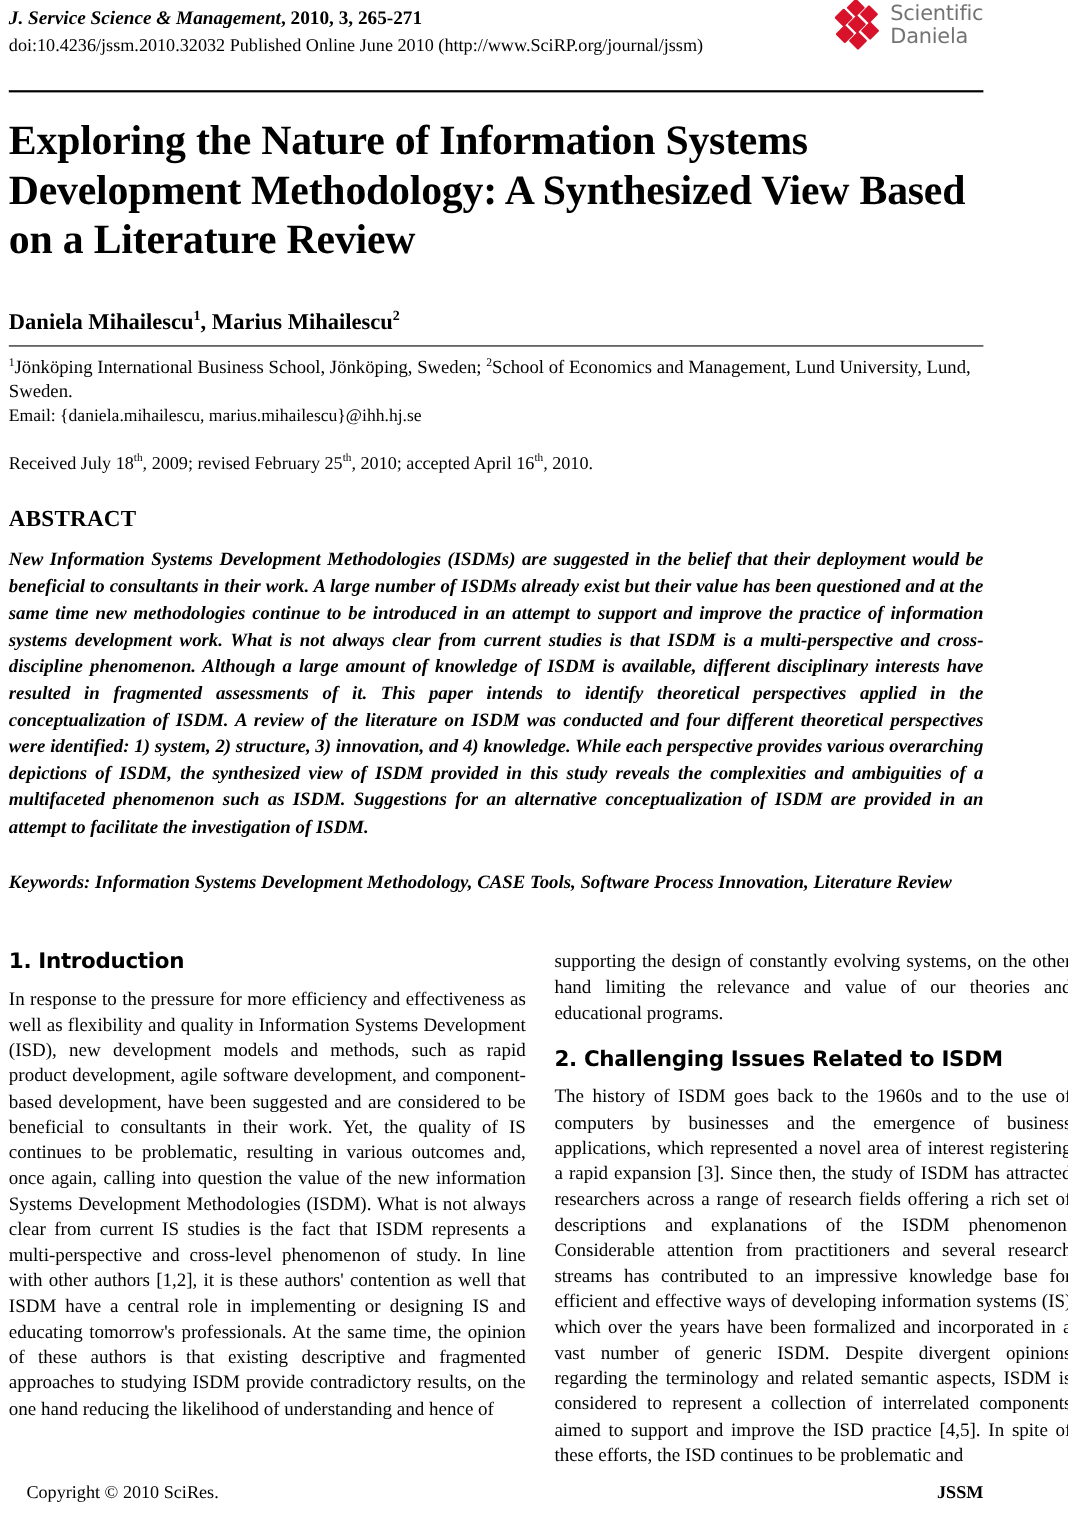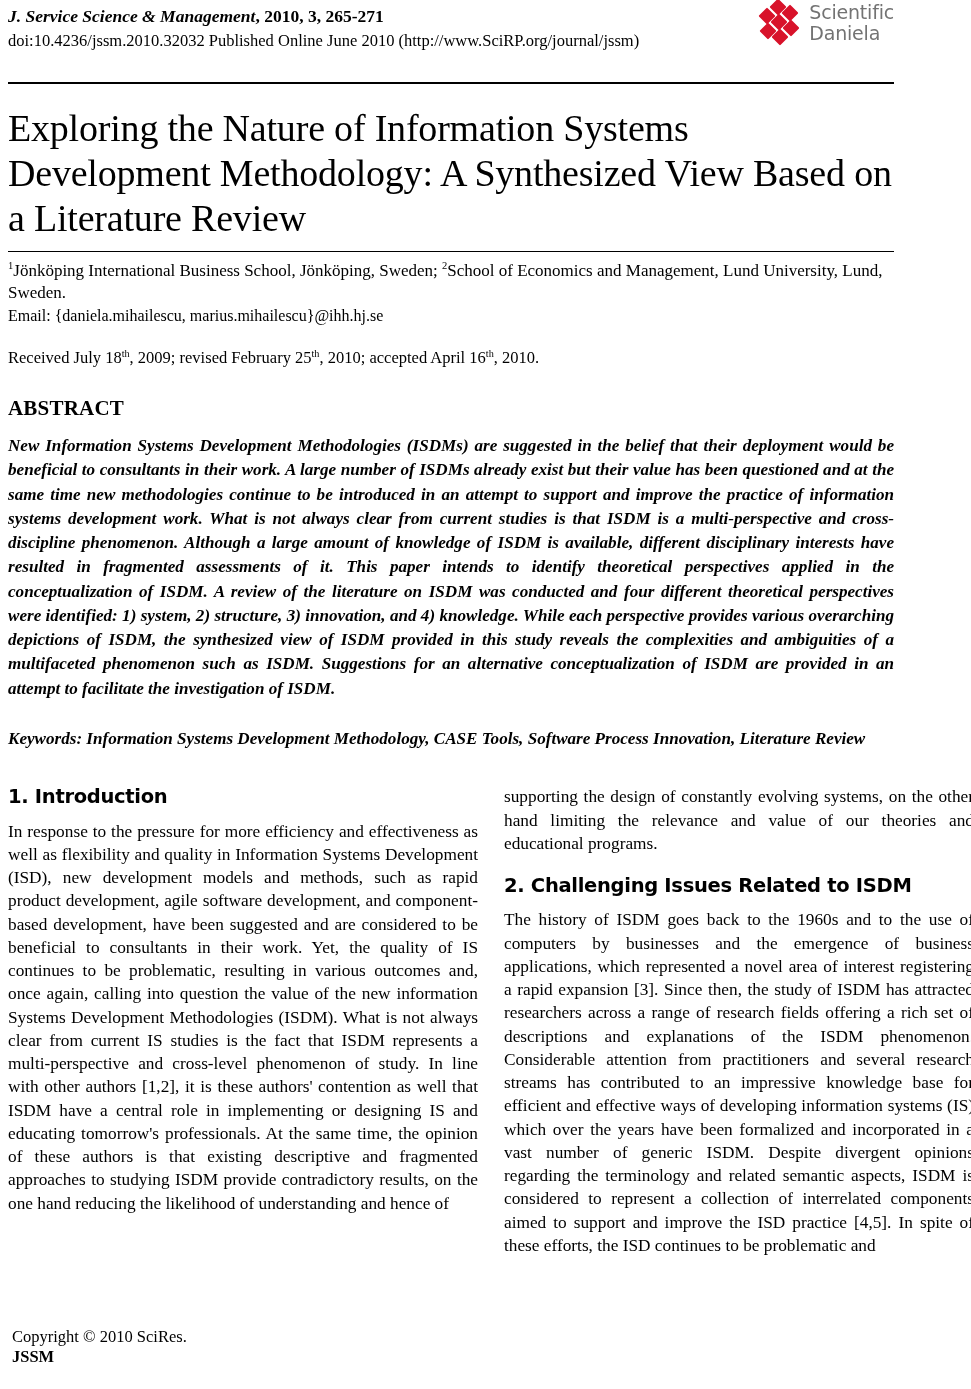--- a/index.html
+++ b/index.html
@@ -81,21 +81,21 @@
 
   .rule-head {
     border: 0;
     border-top: 2.2px solid #000;
     margin: 14px 0 0 0;
   }
 
   
   .title {
     font-size: 38px;
-    font-weight: normal;
+    font-weight: bold;
     line-height: 1.19;
     margin: 22px 0 0 0;
     letter-spacing: -0.2px;
   }
 
   
   .authors {
     font-size: 20.5px;
     font-weight: bold;
     margin-top: 40px;
@@ -144,21 +144,21 @@
     font-style: italic;
     font-weight: bold;
     line-height: 1.42;
     text-align: justify;
     margin-top: 26px;
   }
   .keywords .kw-label { font-style: italic; font-weight: bold; }
 
   
   .columns {
-    margin-top: 34px;
+    margin-top: 48px;
     display: flex;
     gap: 26px;
   }
   .col {
     width: 470px;
     flex: 0 0 470px;
   }
   .sec-head {
     font-family: "DejaVu Sans", "Liberation Sans", sans-serif;
     font-size: 19.5px;
@@ -172,28 +172,27 @@
     font-size: 17.3px;
     line-height: 1.345;
     text-align: justify;
     text-justify: inter-word;
     margin: 0;
   }
 
   
   .footer {
     position: absolute;
-    left: 12px;
+    left: 24px;
     right: 8px;
     bottom: 22px;
     display: flex;
     justify-content: space-between;
     align-items: baseline;
     font-size: 16.5px;
-    flex-direction: column;
   }
   .footer .right {
     font-weight: bold;
   }
 </style>
 </head>
 <body>
 
 <div class="page">
 
@@ -217,20 +216,21 @@
         <div>Scientific</div>
         <div>Daniela</div>
       </div>
     </div>
   </div>
 
   <hr class="rule-head">
 
   <h1 class="title">Exploring the Nature of Information Systems Development Methodology: A Synthesized View Based on a Literature Review</h1>
 
+  <div class="authors"><span>Daniela Mihailescu</span><sup>1</sup><span>, </span><span>Marius Mihailescu</span><sup>2</sup></div>
 
   <hr class="rule-auth">
 
   <div class="affil"><sup>1</sup><span>Jönköping International Business School, Jönköping, Sweden; </span><sup>2</sup><span>School of Economics and Management, Lund University, Lund, Sweden.</span></div>
   <div class="email">Email: {daniela.mihailescu, marius.mihailescu}@ihh.hj.se</div>
 
   <div class="received"><span>Received July 18</span><sup>th</sup><span>, 2009; revised February 25</span><sup>th</sup><span>, 2010; accepted April 16</span><sup>th</sup><span>, 2010.</span></div>
 
   <div class="abs-head">ABSTRACT</div>
   <div class="abs-body">New Information Systems Development Methodologies (ISDMs) are suggested in the belief that their deployment would be beneficial to consultants in their work. A large number of ISDMs already exist but their value has been questioned and at the same time new methodologies continue to be introduced in an attempt to support and improve the practice of information systems development work. What is not always clear from current studies is that ISDM is a multi-perspective and cross-discipline phenomenon. Although a large amount of knowledge of ISDM is available, different disciplinary interests have resulted in fragmented assessments of it. This paper intends to identify theoretical perspectives applied in the conceptualization of ISDM. A review of the literature on ISDM was conducted and four different theoretical perspectives were identified: 1) system, 2) structure, 3) innovation, and 4) knowledge. While each perspective provides various overarching depictions of ISDM, the synthesized view of ISDM provided in this study reveals the complexities and ambiguities of a multifaceted phenomenon such as ISDM. Suggestions for an alternative conceptualization of ISDM are provided in an attempt to facilitate the investigation of ISDM.</div>

